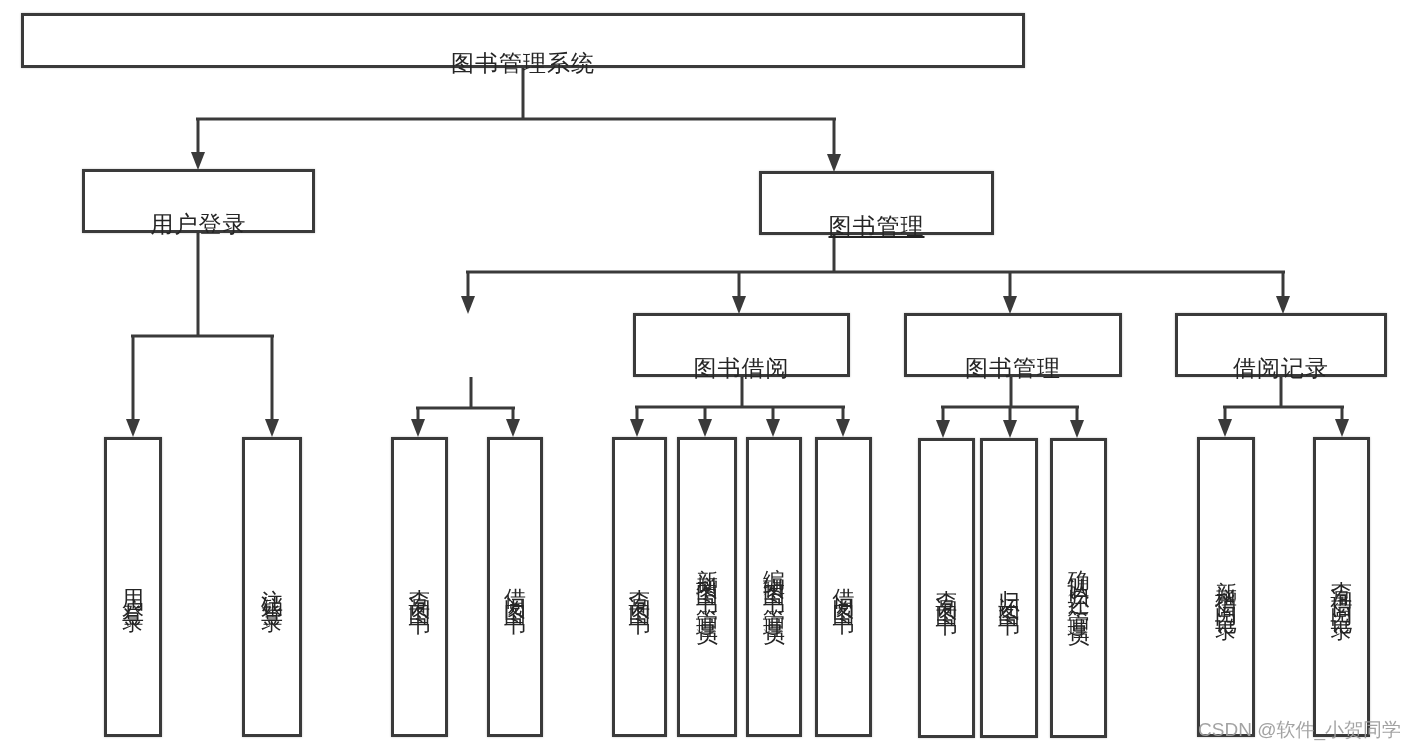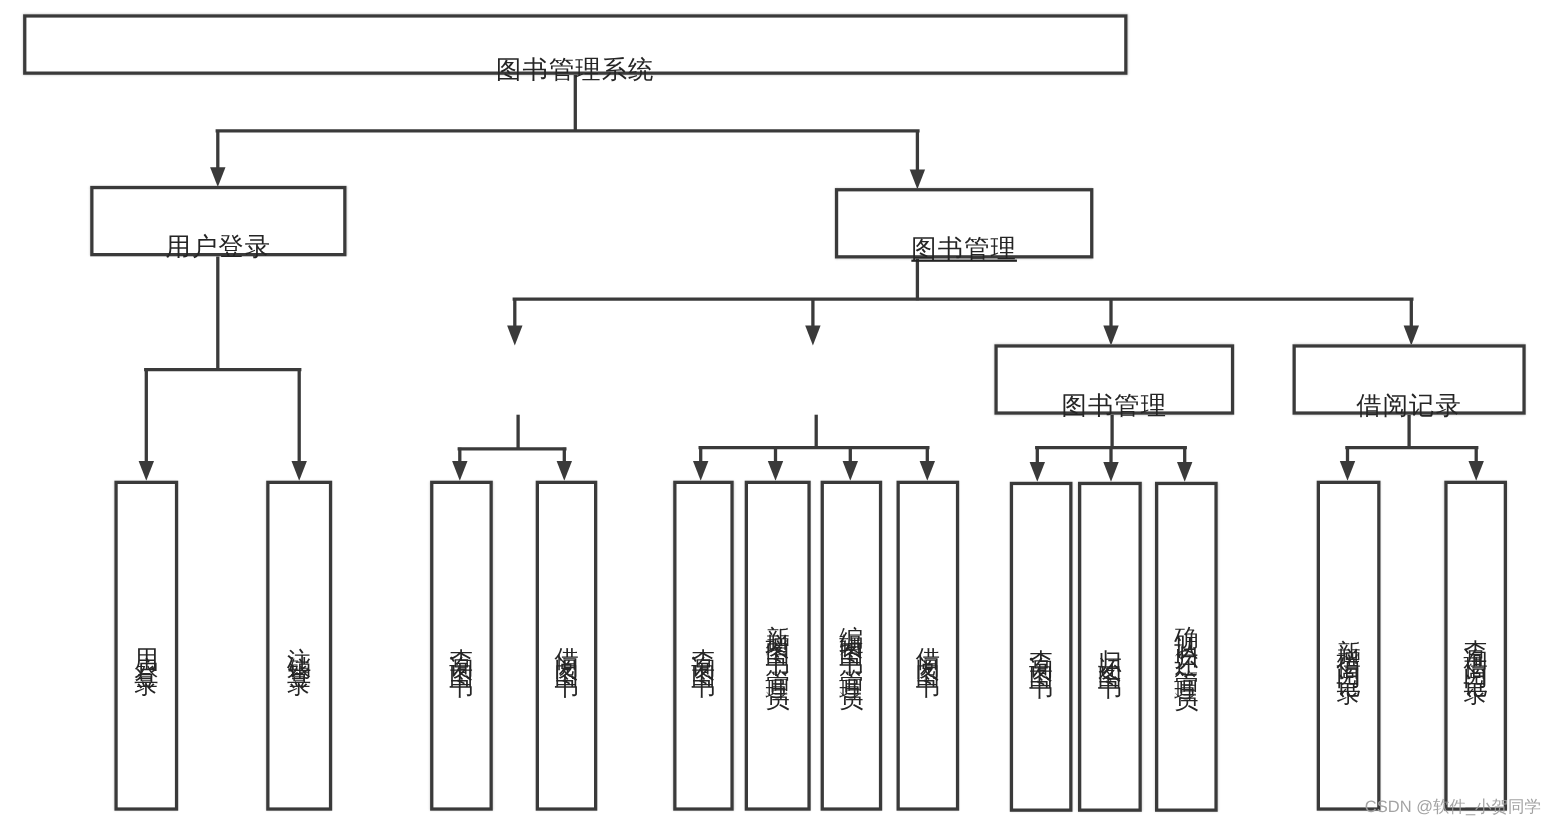--- a/index.html
+++ b/index.html
@@ -45,21 +45,21 @@
     text-orientation: mixed;
     font-size: 22px;
     letter-spacing: 8px;
     color: #252525;
     line-height: 1;
   }
   .watermark {
     position: absolute;
     right: 4px;
     bottom: 4px;
-    font-size: 15px;
+    font-size: 19px;
     color: rgba(158,158,158,0.95);
     white-space: nowrap;
   }
   line { stroke: #3a3a3a; stroke-width: 3; }
   .arrow { fill: #3a3a3a; stroke: none; }
 </style>
 </head>
 <body>
 
 <div class="canvas">
@@ -144,20 +144,23 @@
     <span class="hlabel">图书管理系统</span>
   </div>
 
   <div class="node" style="left:82px; top:169px; width:233px; height:64px;">
     <span class="hlabel">用户登录</span>
   </div>
   <div class="node" style="left:759px; top:171px; width:235px; height:64px;text-decoration:underline;">
     <span class="hlabel">图书管理</span>
   </div>
 
+  <div class="node" style="left:633px; top:313px; width:217px; height:64px;">
+    <span class="hlabel">图书借阅</span>
+  </div>
   <div class="node" style="left:904px; top:313px; width:218px; height:64px;">
     <span class="hlabel">图书管理</span>
   </div>
   <div class="node" style="left:1175px; top:313px; width:212px; height:64px;">
     <span class="hlabel">借阅记录</span>
   </div>
 
   <div class="node" style="left:104px; top:437px; width:58px; height:300px;">
     <span class="vlabel">用户登录</span>
   </div>

